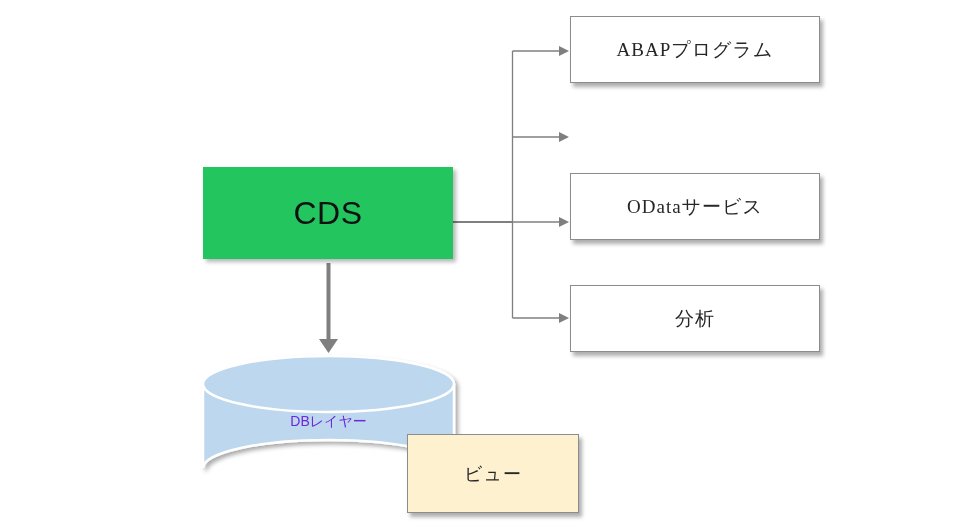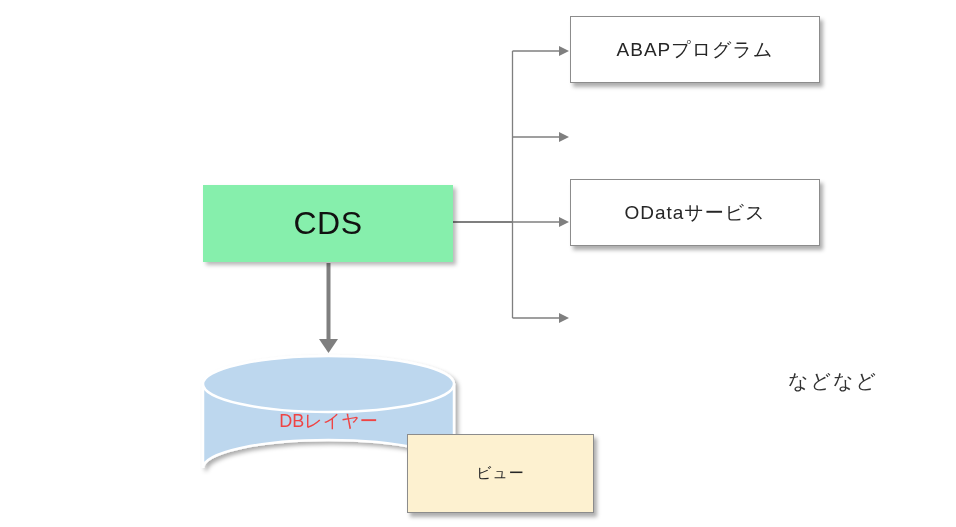--- a/index.html
+++ b/index.html
@@ -6,43 +6,43 @@
   .stage{
     position:relative;width:956px;height:527px;background:#ffffff;overflow:hidden;
     font-family:"Liberation Sans","DejaVu Sans",sans-serif;color:#262626;
   }
   svg.layer{position:absolute;left:0;top:0;}
   .node{
     position:absolute;display:flex;align-items:center;justify-content:center;
     box-sizing:border-box;text-align:center;
   }
   .cds{
-    left:203px;top:185px;width:250px;height:77px;
-    background:#86efac;box-shadow:3px 3px 4px rgba(0,0,0,0.28);
+    left:203px;top:167px;width:250px;height:92px;
+    background:#22c55e;box-shadow:3px 3px 4px rgba(0,0,0,0.28);
     font-size:32px;color:#111111;letter-spacing:0.5px;
   }
   .target{
     left:570px;width:250px;height:67px;background:#ffffff;
     border:1px solid #8C8C8C;box-shadow:3px 4px 4px rgba(0,0,0,0.32);
-    font-size:19px;letter-spacing:1px;color:#262626;
+    font-size:19px;letter-spacing:1px;color:#262626;font-family:Liberation Serif, serif;
   }
-  .t1{top:16px}.t2{top:103px}.t3{top:179px}.t4{top:285px}
+  .t1{top:16px}.t2{top:103px}.t3{top:173px}.t4{top:285px}
   .etc{
     position:absolute;left:788px;top:368px;width:110px;
     font-size:20px;letter-spacing:2px;color:#333333;
   }
   .dbtext{
     position:absolute;left:203px;top:406px;width:251px;
-    text-align:center;font-size:18px;line-height:30px;color:#ef4444;
+    text-align:center;font-size:14px;line-height:30px;color:#6d28d9;
   }
   .view{
-    left:407px;top:434px;width:187px;height:79px;
+    left:407px;top:434px;width:172px;height:79px;
     background:#FDF1D0;border:1px solid #8C8C8C;
     box-shadow:3px 4px 4px rgba(0,0,0,0.32);
-    font-size:15px;letter-spacing:1px;color:#262626;
+    font-size:18px;letter-spacing:1px;color:#262626;
   }
 </style>
 </head>
 <body>
 
 <div class="stage">
 
   <svg class="layer" width="956" height="527" viewBox="0 0 956 527">
     <defs>
       <filter id="cylShadow" x="-20%" y="-20%" width="150%" height="150%">
@@ -77,22 +77,24 @@
   <div class="node cds">
     <span>CDS</span>
   </div>
 
   <div class="node target t1">
     <span>ABAPプログラム</span>
   </div>
   <div class="node target t3">
     <span>ODataサービス</span>
   </div>
+  <div class="node target t4">
+    <span>分析</span>
+  </div>
 
-  <div class="etc">などなど</div>
 
   <div class="dbtext">
     <div>DBレイヤー</div>
   </div>
 
   <div class="node view">
     <span>ビュー</span>
   </div>
 
 </div>

